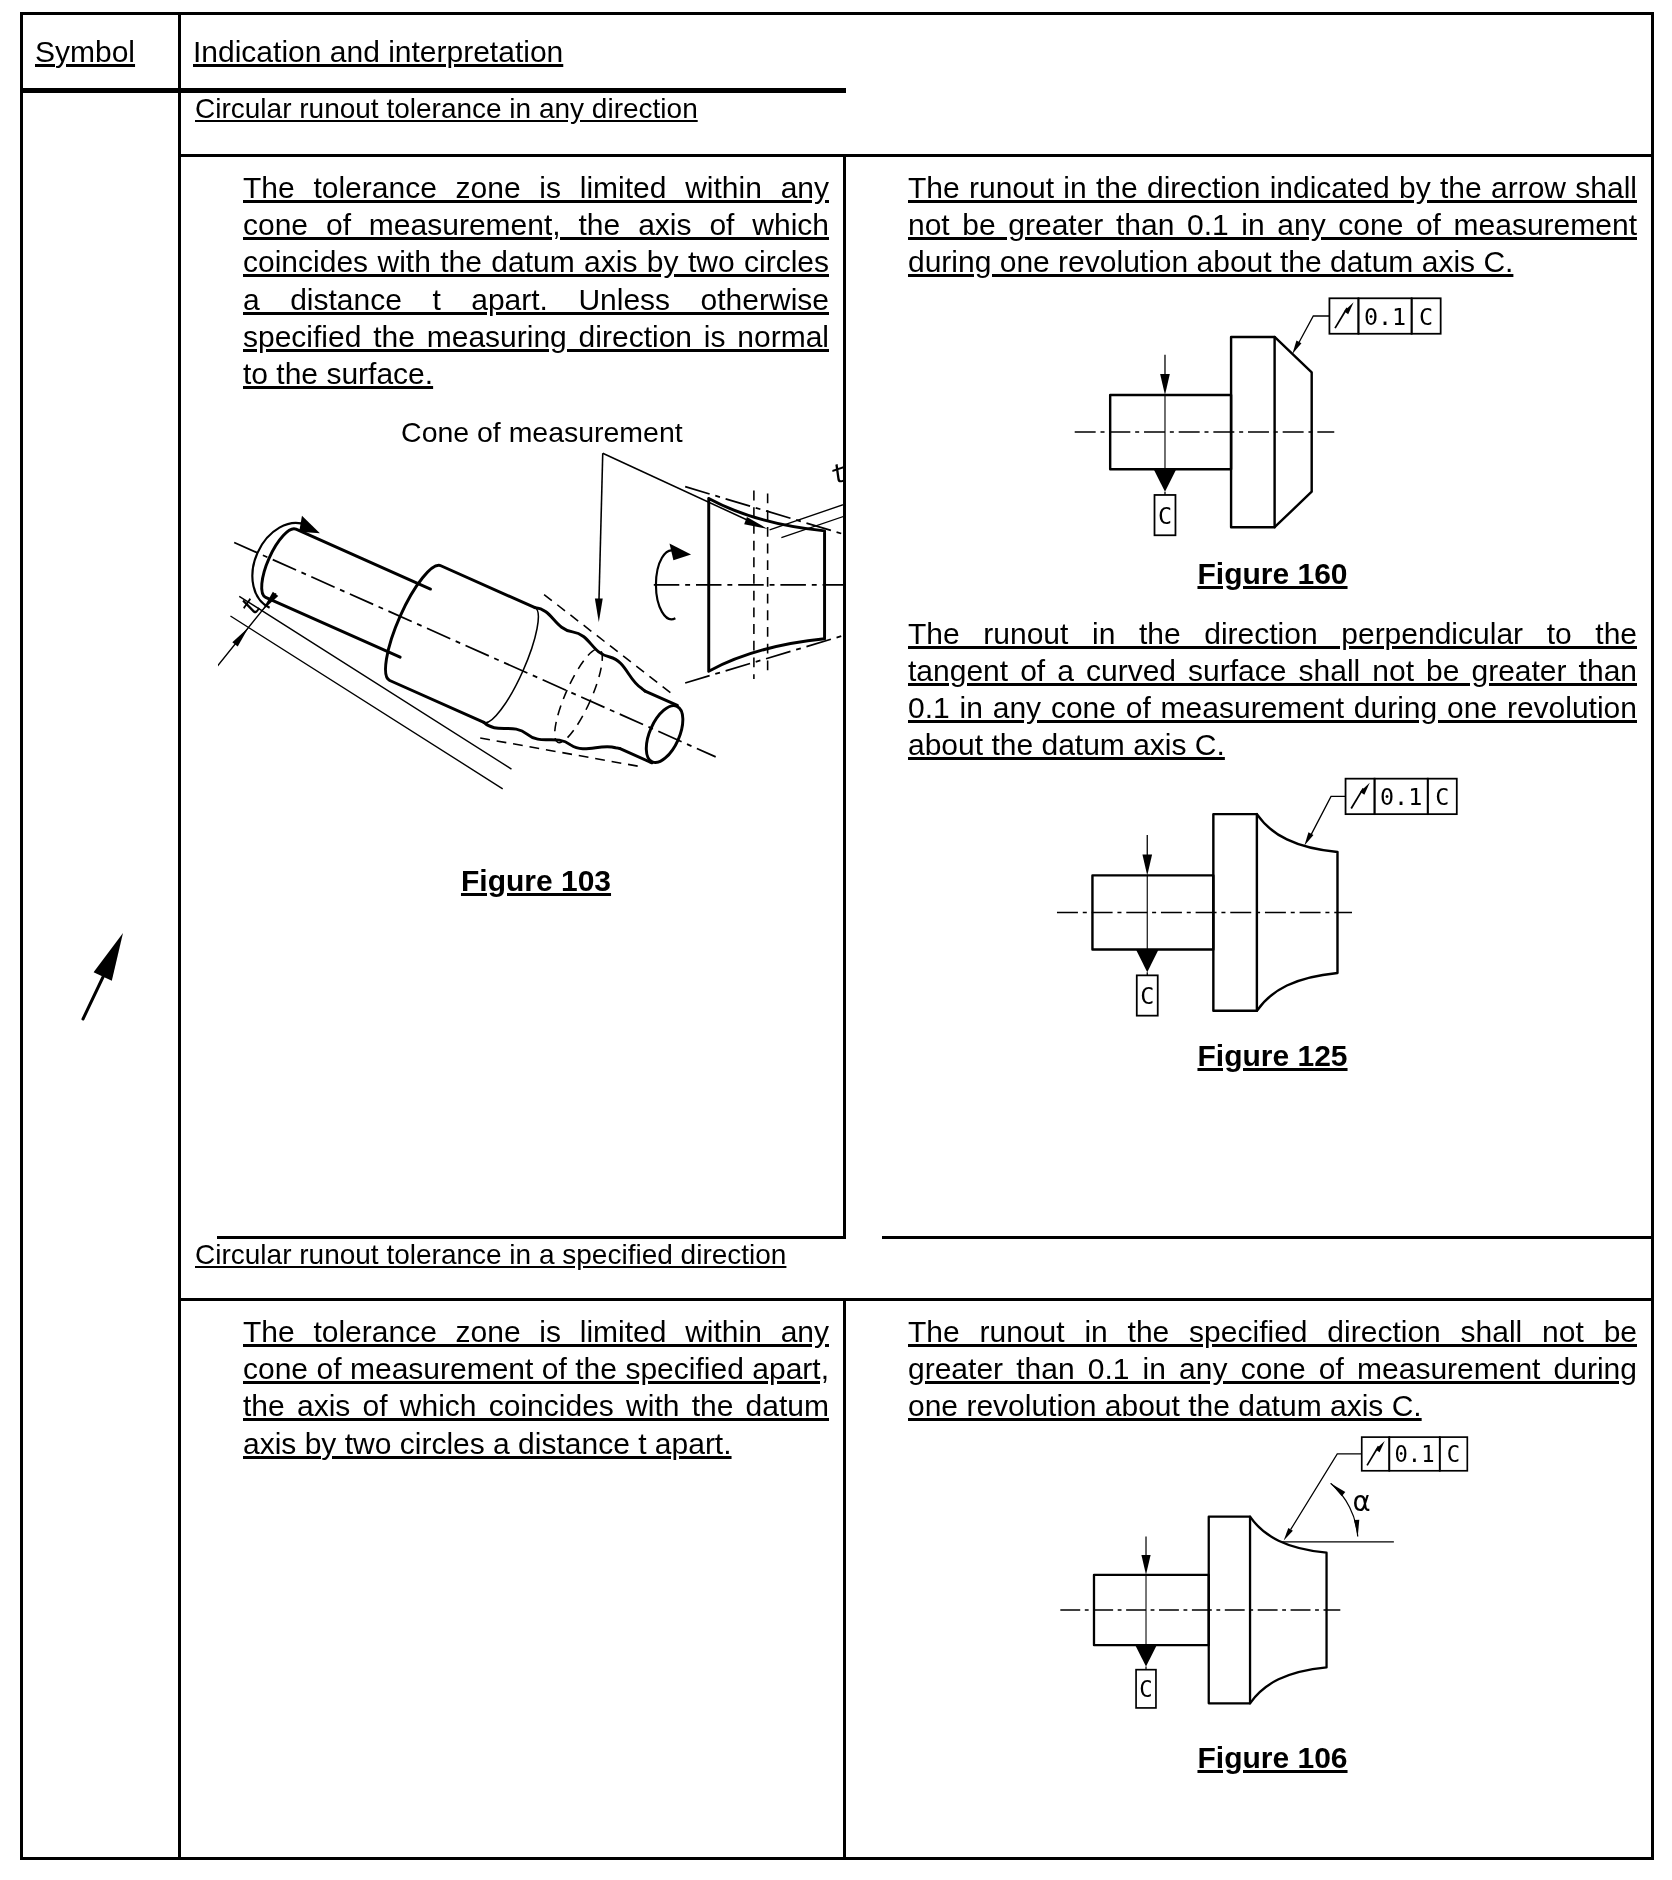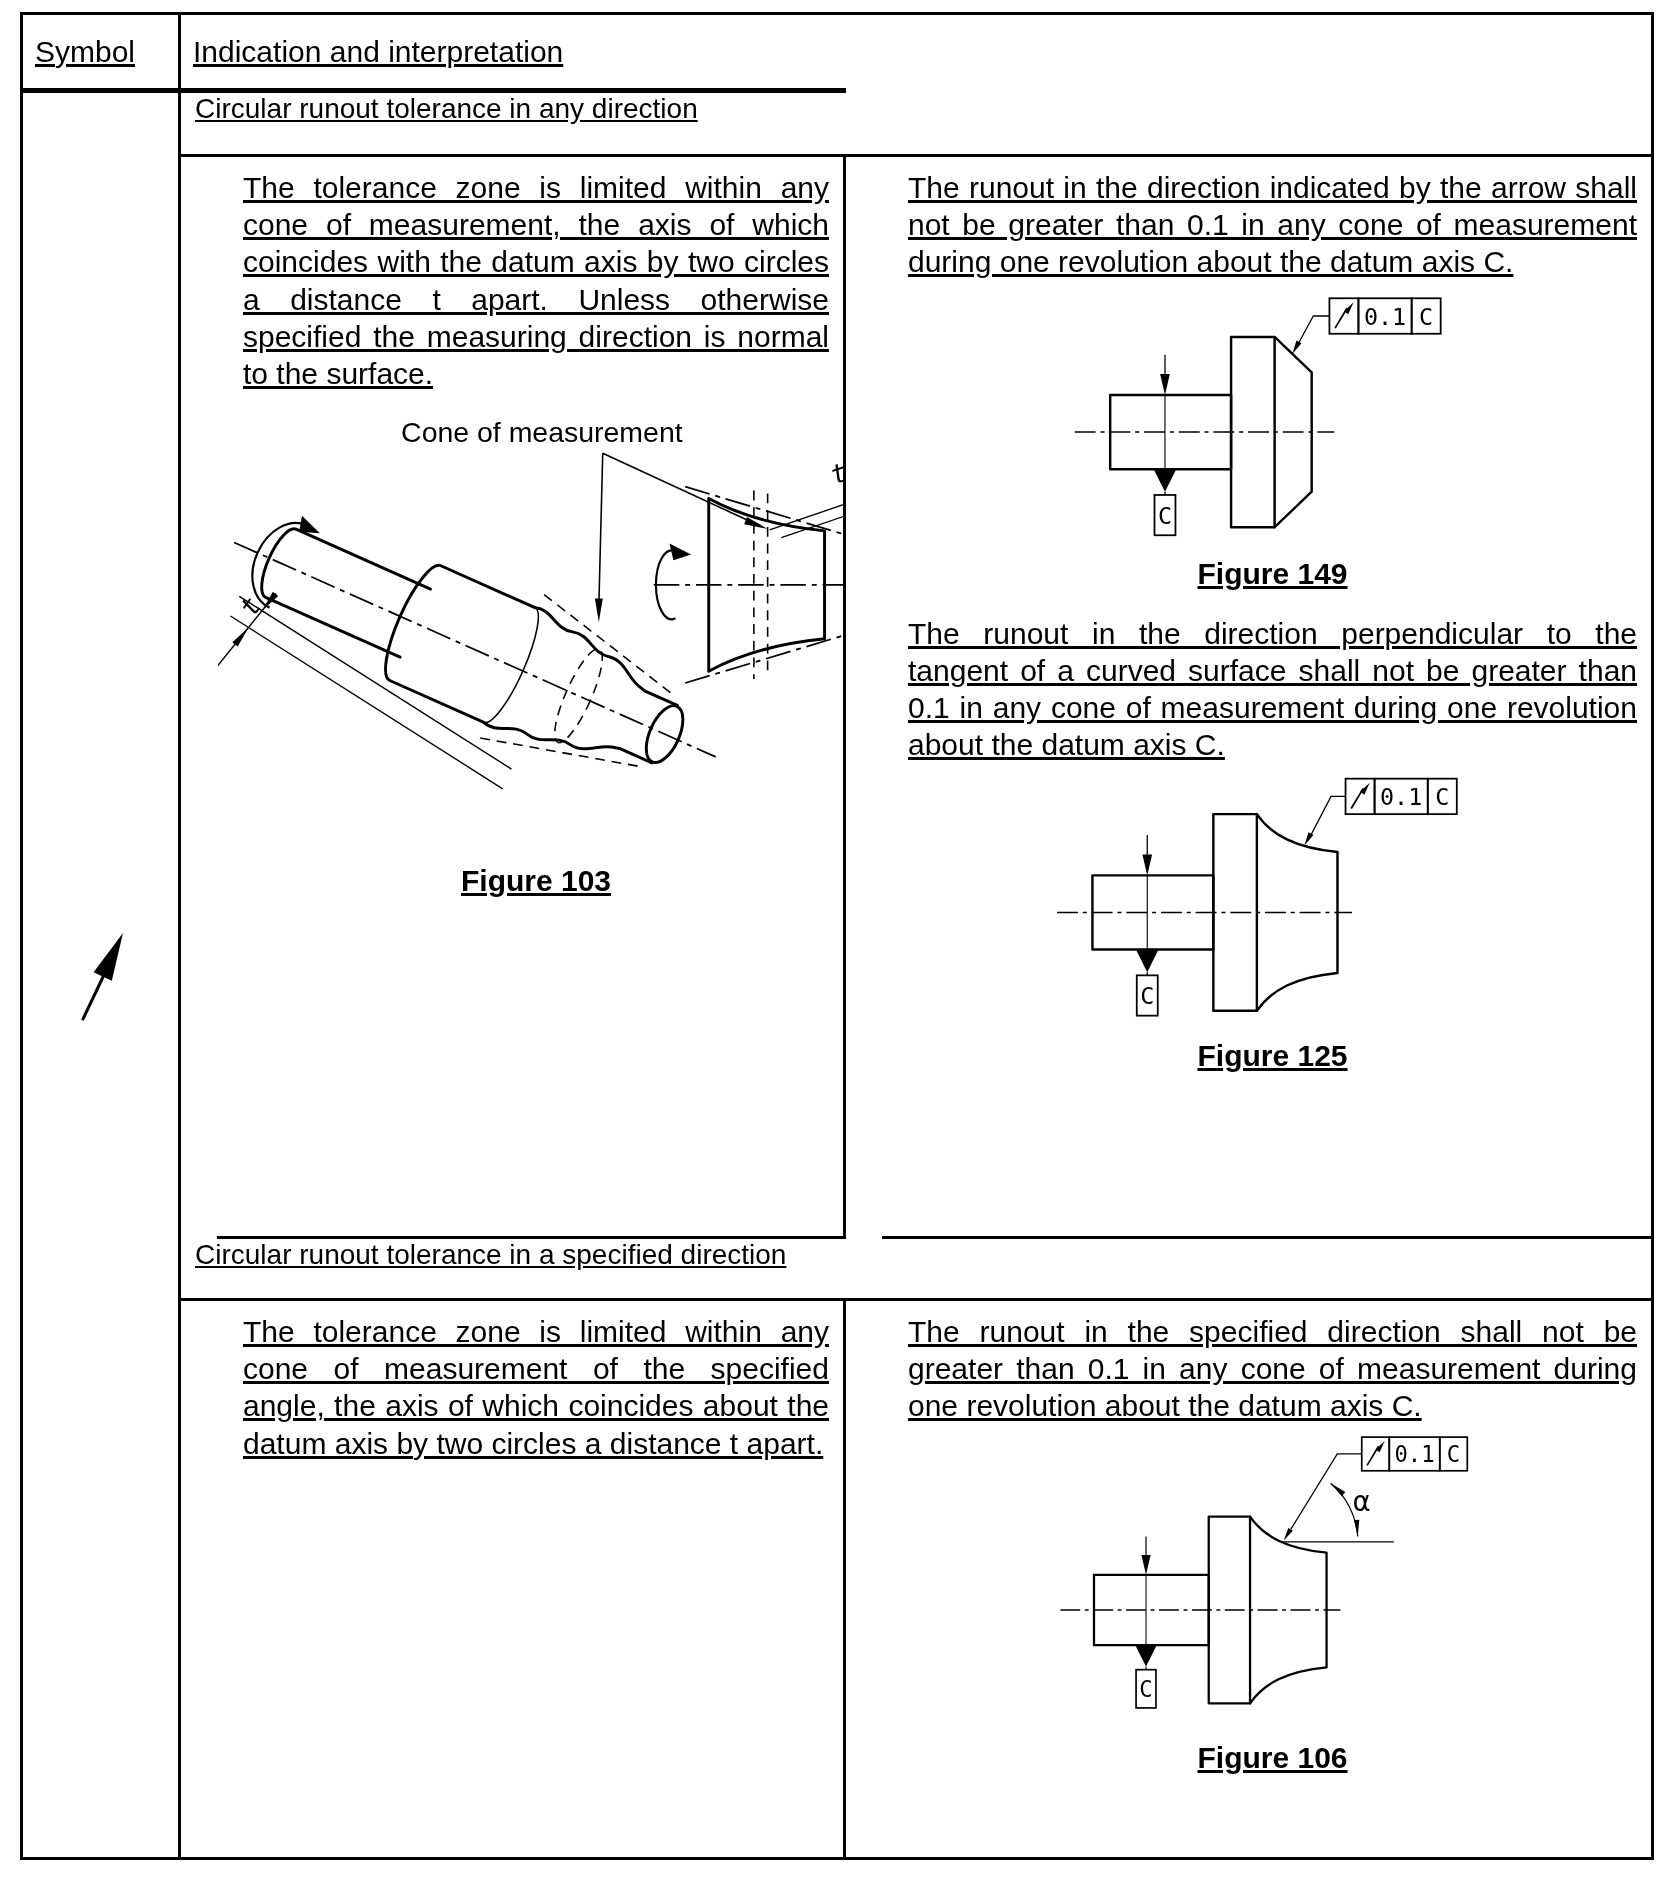--- a/index.html
+++ b/index.html
@@ -139,21 +139,21 @@
             <rect class="ln2" x="416" y="14" width="66" height="44"></rect>
             <rect class="ln2" x="482" y="14" width="36" height="44"></rect>
             <line class="ln2" x1="387" y1="51" x2="402" y2="26"></line>
             <polygon class="fillb" points="410,19 403.3,33.9 398.1,30.1"></polygon>
             <text class="cadtxt" x="449" y="47" text-anchor="middle">0.1</text>
             <text class="cadtxt" x="500" y="47" text-anchor="middle">C</text>
           </g>
           <path class="thin" d="M380,36 L360,36 L341,71"></path>
           <polygon class="fillb" points="334,83 345.3,69.8 339.1,66.4"></polygon>
         </svg>
-        <div class="caption">Figure 149</div>
+        <div class="caption">Figure 160</div>
       </div>
 
       <p style="margin-top:14px;">The runout in the direction perpendicular to the tangent of a curved surface shall not be greater than 0.1 in any cone of measurement during one revolution about the datum axis C.</p>
       <div class="figwrap">
         <svg width="500" height="266" viewBox="0 0 620 330">
           <path class="cline" d="M42 178 H408"></path>
           <rect class="ln" x="86" y="132" width="150" height="92"></rect>
           <rect class="ln" x="236" y="56" width="54" height="244"></rect>
           <path class="ln" d="M290 56 C308 82 338 98 390 103 L390 253 C338 258 308 274 290 300"></path>
 
@@ -179,21 +179,21 @@
         </svg>
         <div class="caption">Figure 125</div>
       </div>
     </div>
 
     <div class="cell subhdr bb">
       <span>Circular runout tolerance in a specified direction</span>
     </div>
 
     <div class="cell bodycell br">
-      <p>The tolerance zone is limited within any cone of measurement of the specified angle, the axis of which coincides about the datum axis by two circles a distance t apart.</p>
+      <p>The tolerance zone is limited within any cone of measurement of the specified apart, the axis of which coincides with the datum axis by two circles a distance t apart.</p>
     </div>
 
     <div class="cell bodycell">
       <p>The runout in the specified direction shall not be greater than 0.1 in any cone of measurement during one revolution about the datum axis C.</p>
       <div class="figwrap">
         <svg width="490" height="306" viewBox="0 0 640 400">
           <path class="cline" d="M42 234 H408"></path>
           <rect class="ln" x="86" y="188" width="150" height="92"></rect>
           <rect class="ln" x="236" y="112" width="54" height="244"></rect>
           <path class="ln" d="M290 112 C308 138 338 154 390 159 L390 309 C338 314 308 330 290 356"></path>

